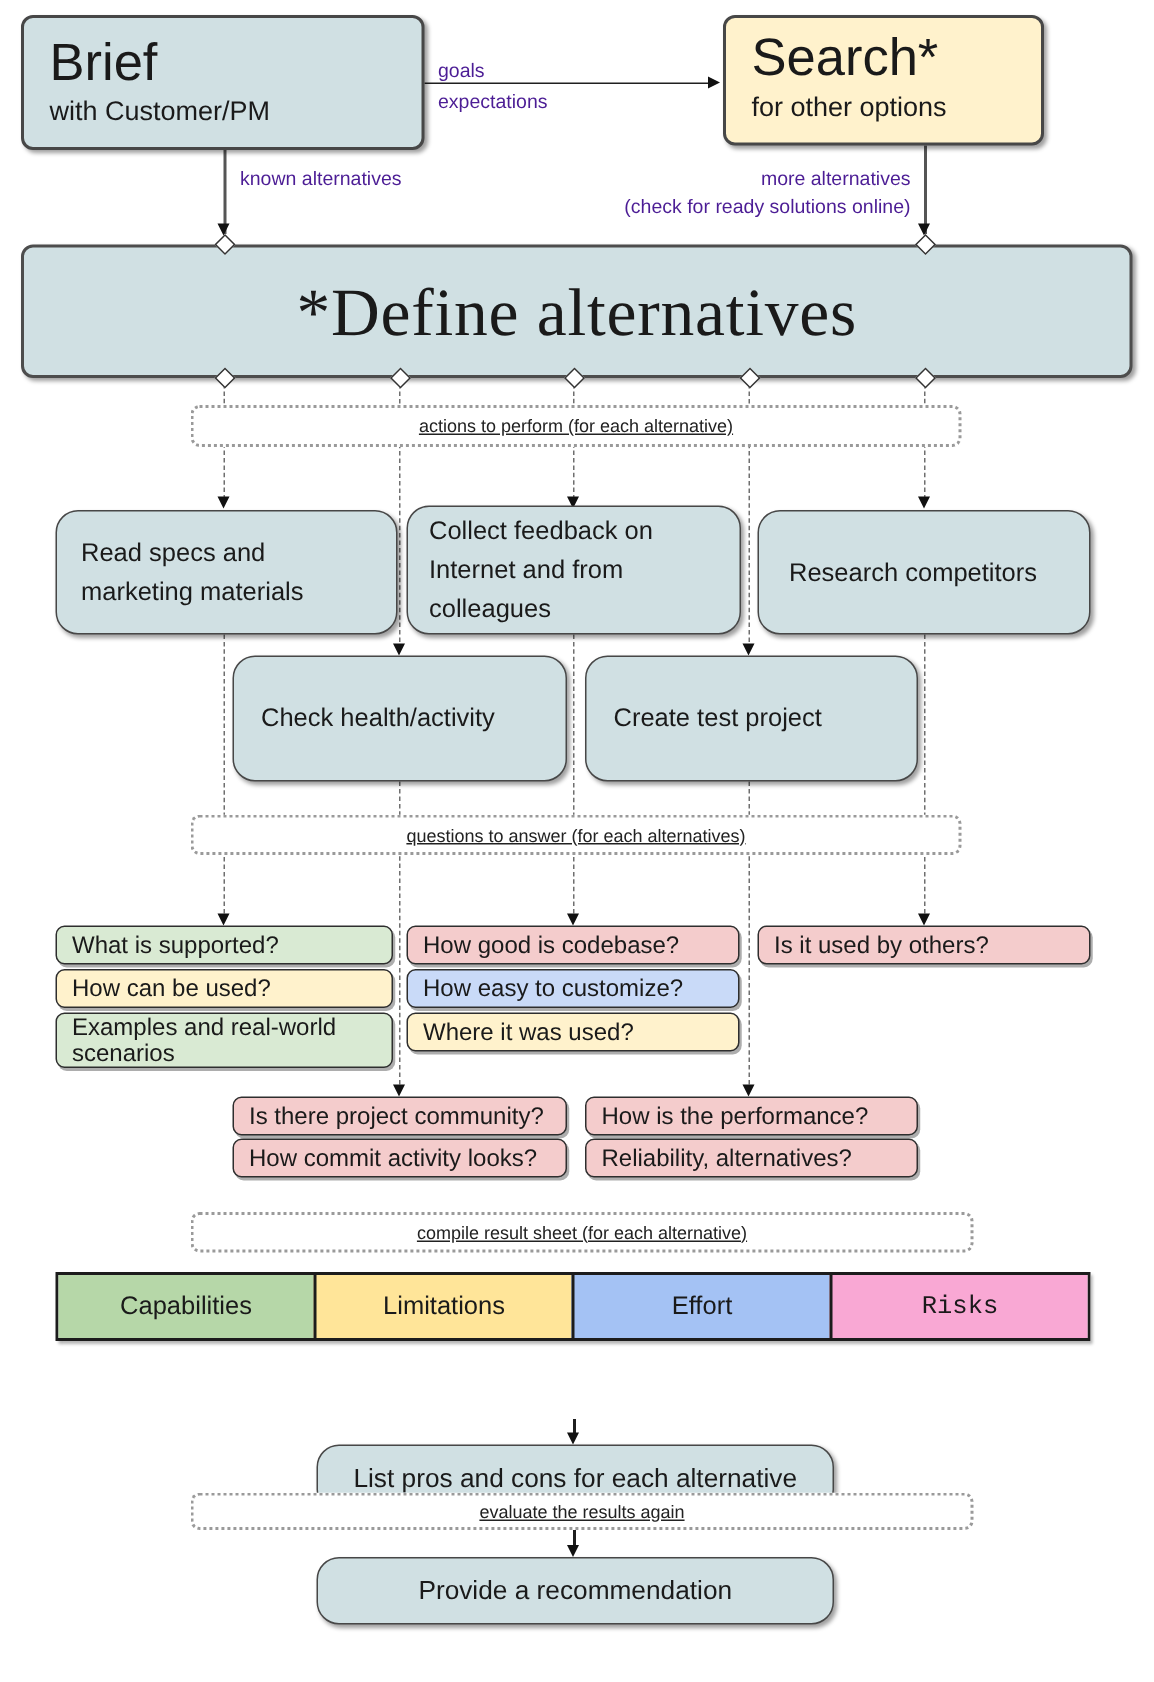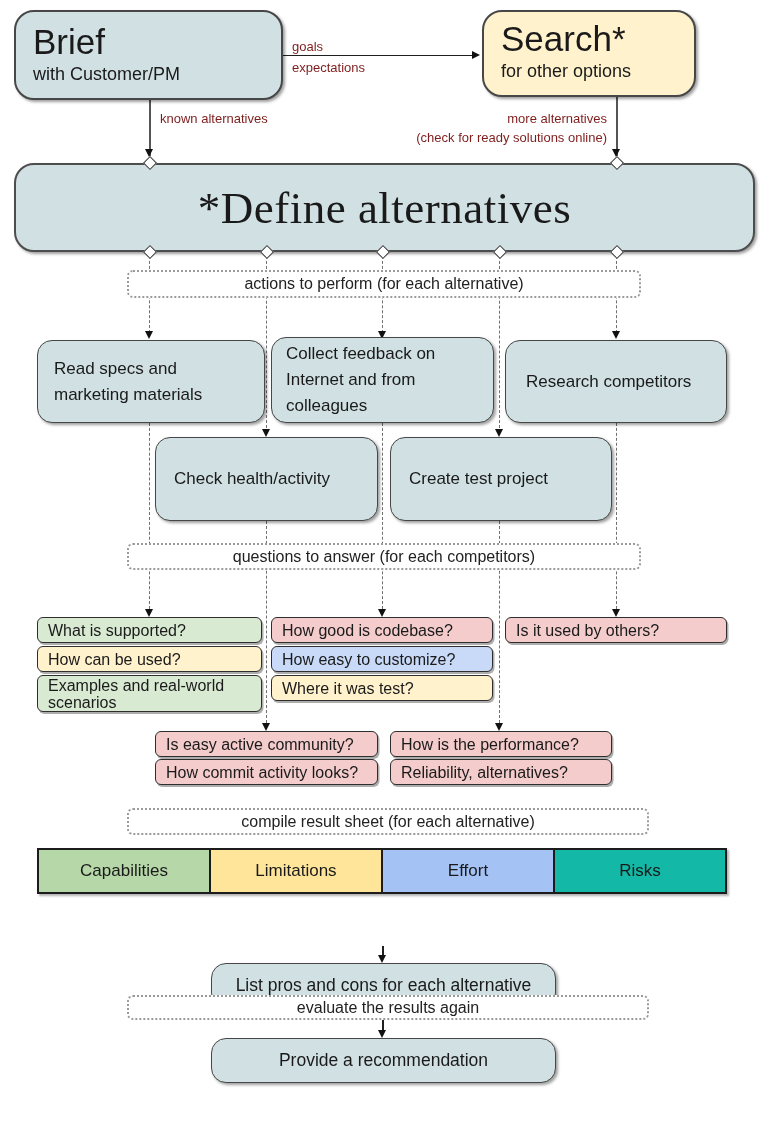--- a/index.html
+++ b/index.html
@@ -2,36 +2,36 @@
 <html><head>
 <meta charset="utf-8">
 <style>
   html,body{margin:0;padding:0;background:#fff;}
   #canvas{
     position:relative;width:769px;height:1121px;background:#ffffff;
     font-family:"Liberation Sans","DejaVu Sans",sans-serif;color:#1a1a1a;overflow:hidden;
   }
   
   .node{
-    position:absolute;background:#d0e0e3;border:2px solid #474747;border-radius:20px;
+    position:absolute;background:#d0e0e3;border:2px solid #474747;border-radius:8px;
     box-shadow:2px 2px 3px rgba(0,0,0,.38);box-sizing:border-box;z-index:2;
   }
   .node.small{border-radius:15px;border-width:1.8px;}
   .node .big-title{font-size:35px;line-height:40px;}
   .node .sub{font-size:18px;line-height:24px;}
   .pad{padding:10px 14px 8px 17px;}
   .vcenter{display:flex;align-items:center;box-sizing:border-box;}
   .hcenter{display:flex;align-items:center;justify-content:center;box-sizing:border-box;text-align:center;}
   .define-title{font-size:45px;letter-spacing:.5px;}
   .body-text{font-size:17px;line-height:26px;}
   
   .band{
     position:absolute;background:#ffffff;border:2px dotted #9a9a9a;border-radius:6px;
     box-sizing:border-box;z-index:3;display:flex;align-items:center;justify-content:center;
-    font-size:16px;color:#222;
+    font-size:12px;color:#222;text-decoration:underline;
   }
   
   .q{
     position:absolute;border:1.4px solid #2e2e2e;border-radius:6px;box-sizing:border-box;
     box-shadow:1.5px 2px 0 rgba(0,0,0,.32);display:flex;align-items:center;
     padding:0 10px;font-size:16px;line-height:17px;z-index:2;
   }
   .tone-green{background:#d9ead3;}
   .tone-yellow{background:#fff2cc;}
   .tone-red{background:#f4cccc;}
@@ -42,38 +42,38 @@
     box-shadow:1.5px 2px 2px rgba(0,0,0,.3);
   }
   .bar .cell{
     flex:1;display:flex;align-items:center;justify-content:center;font-size:17px;
     border-left:2px solid #1c1c1c;box-sizing:border-box;
   }
   .bar .cell:first-child{border-left:none;}
   .cell-green{background:#b6d7a8;}
   .cell-yellow{background:#ffe599;}
   .cell-blue{background:#a4c2f4;}
-  .cell-red{background:#14b8a6;}
+  .cell-red{background:#f9a8d4;font-family:Liberation Mono, monospace;}
   
   .sline-h{position:absolute;height:1.5px;background:#3d3d3d;z-index:1;}
   .sline-v{position:absolute;width:1.5px;background:#555;z-index:1;}
   .dline-v{position:absolute;width:0;border-left:1.6px dashed #6f6f6f;z-index:1;}
   .arr-down{
     position:absolute;width:0;height:0;z-index:2;
     border-left:4.5px solid transparent;border-right:4.5px solid transparent;border-top:8px solid #111;
   }
   .arr-right{
     position:absolute;width:0;height:0;z-index:2;
     border-top:4.5px solid transparent;border-bottom:4.5px solid transparent;border-left:8px solid #111;
   }
   .diamond{
     position:absolute;width:8px;height:8px;background:#fff;border:1.4px solid #333;
     transform:rotate(45deg);z-index:5;box-sizing:content-box;
   }
-  .edge-label{position:absolute;font-size:13px;line-height:19px;color:#7f1d1d;z-index:3;white-space:nowrap;}
+  .edge-label{position:absolute;font-size:13px;line-height:19px;color:#4c1d95;z-index:3;white-space:nowrap;}
   .edge-label.right{text-align:right;}
 </style>
 </head>
 <body>
 
 <div id="canvas">
 
   <div class="node" style="left:14px;top:10px;width:269px;height:90px;">
     <div class="pad">
       <div class="big-title">Brief</div>
@@ -151,49 +151,49 @@
   <div class="dline-v" style="left:616px;top:423px;height:186px;"></div>
   <div class="arr-down" style="left:145px;top:609px;"></div>
   <div class="arr-down" style="left:378px;top:609px;"></div>
   <div class="arr-down" style="left:612px;top:609px;"></div>
   <div class="dline-v" style="left:266px;top:521px;height:202px;"></div>
   <div class="dline-v" style="left:499px;top:521px;height:202px;"></div>
   <div class="arr-down" style="left:262px;top:723px;"></div>
   <div class="arr-down" style="left:495px;top:723px;"></div>
 
   <div class="band" style="left:127px;top:543px;width:514px;height:27px;">
-    <span>questions to answer (for each competitors)</span>
+    <span>questions to answer (for each alternatives)</span>
   </div>
 
   <div class="q tone-green" style="left:37px;top:617px;width:225px;height:26px;">
     <span>What is supported?</span>
   </div>
   <div class="q tone-yellow" style="left:37px;top:646px;width:225px;height:26px;">
     <span>How can be used?</span>
   </div>
   <div class="q tone-green" style="left:37px;top:675px;width:225px;height:37px;">
     <span>Examples and real-world scenarios</span>
   </div>
 
   <div class="q tone-red" style="left:271px;top:617px;width:222px;height:26px;">
     <span>How good is codebase?</span>
   </div>
   <div class="q tone-blue" style="left:271px;top:646px;width:222px;height:26px;">
     <span>How easy to customize?</span>
   </div>
   <div class="q tone-yellow" style="left:271px;top:675px;width:222px;height:26px;">
-    <span>Where it was test?</span>
+    <span>Where it was used?</span>
   </div>
 
   <div class="q tone-red" style="left:505px;top:617px;width:222px;height:26px;">
     <span>Is it used by others?</span>
   </div>
 
   <div class="q tone-red" style="left:155px;top:731px;width:223px;height:26px;">
-    <span>Is easy active community?</span>
+    <span>Is there project community?</span>
   </div>
   <div class="q tone-red" style="left:155px;top:759px;width:223px;height:26px;">
     <span>How commit activity looks?</span>
   </div>
 
   <div class="q tone-red" style="left:390px;top:731px;width:222px;height:26px;">
     <span>How is the performance?</span>
   </div>
   <div class="q tone-red" style="left:390px;top:759px;width:222px;height:26px;">
     <span>Reliability, alternatives?</span>

